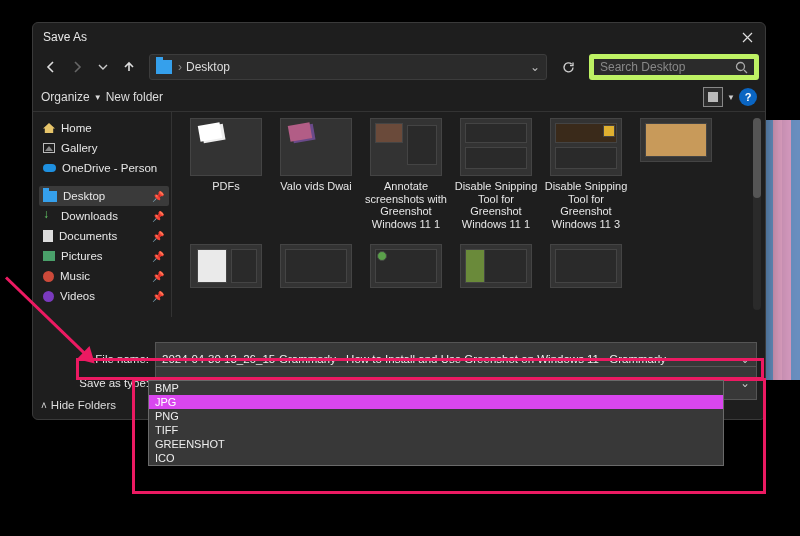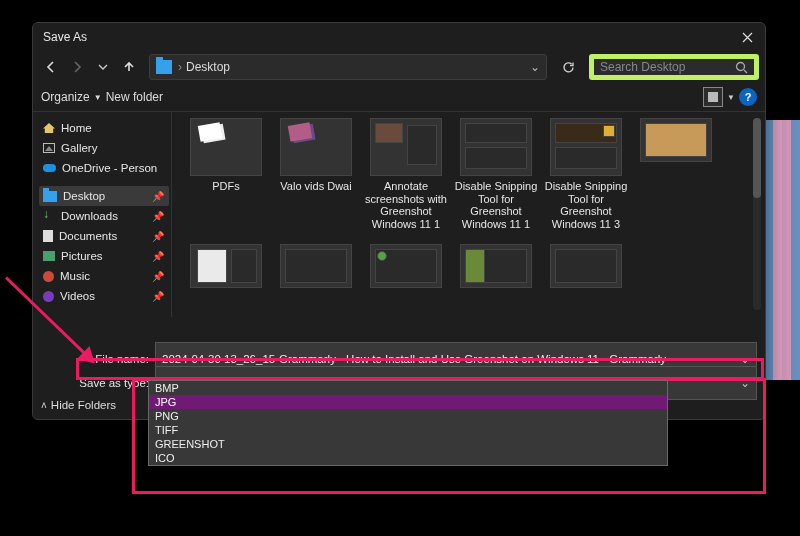--- a/index.html
+++ b/index.html
@@ -69,23 +69,23 @@
   .sel-type{background:#4a4a4a;border:1px solid #7a7a7a}
   .hide{display:flex;align-items:center;gap:4px;font-size:11.5px;margin-top:6px;color:#ddd}
   
   .hl{position:absolute;border:3px solid #ec1a62;pointer-events:none}
   .hl1{left:76px;top:358px;width:688px;height:22px}
   .hl2{left:132px;top:378px;width:634px;height:116px}
   .arrow{position:absolute;pointer-events:none}
   .arrow-line{position:absolute;left:6px;top:276px;width:110px;height:3px;background:#ec1a62;transform:rotate(44deg);transform-origin:left center}
   .arrow-head{position:absolute;left:80px;top:350px;width:0;height:0;border-left:9px solid transparent;border-right:9px solid transparent;border-top:16px solid #ec1a62;transform:rotate(-46deg)}
   
-  .drop{position:absolute;left:148px;top:380px;width:520px;background:#383838;border:1px solid #6a6a6a;z-index:5}
+  .drop{position:absolute;left:148px;top:380px;width:576px;background:#383838;border:1px solid #6a6a6a;z-index:5}
   .drop .opt{height:14px;padding:0 6px;font-size:11px;display:flex;align-items:center;color:#eee}
-  .drop .opt.hot{background:#701a75;color:#fff}
+  .drop .opt.hot{background:#d946ef;color:#fff}
   svg{display:block}
 </style>
 </head>
 <body>
 
 <div class="stripes">
   <div class="s1"></div>
     <div class="s2"></div>
     <div class="s3"></div>
     <div class="s4"></div>

